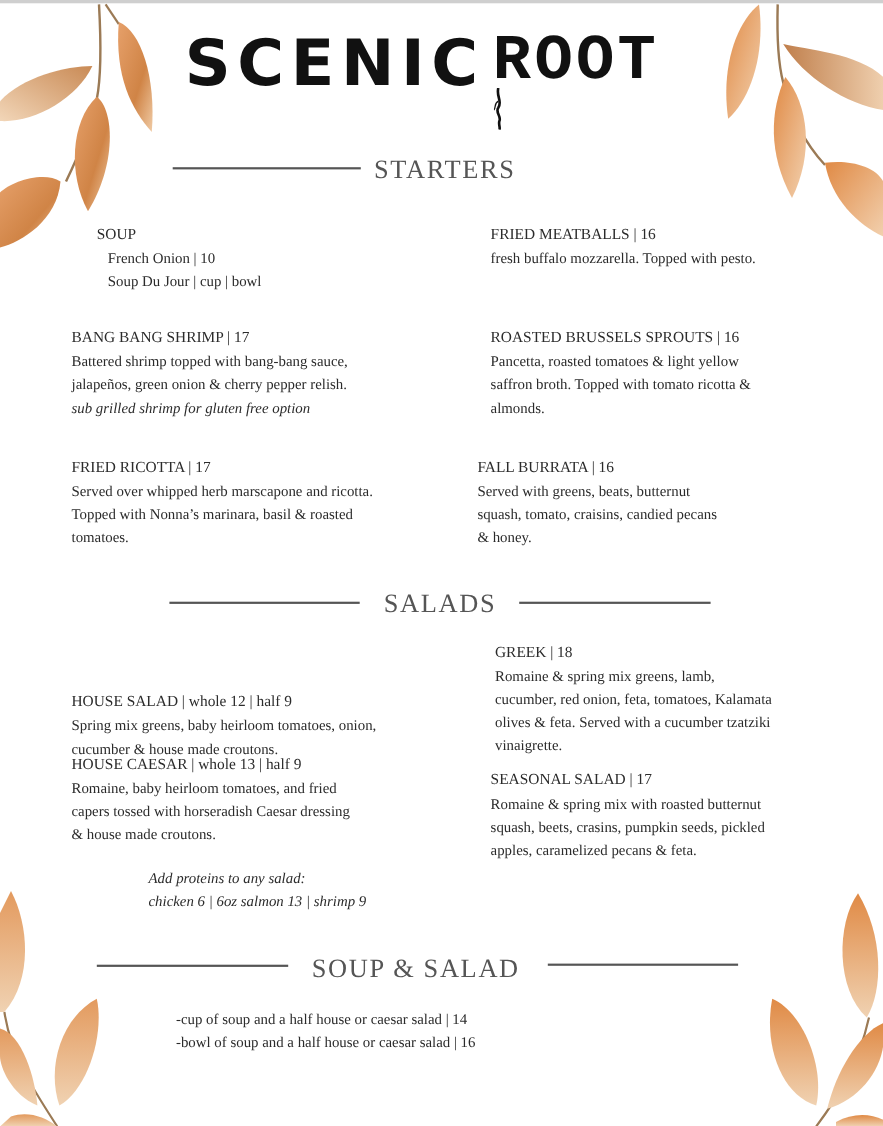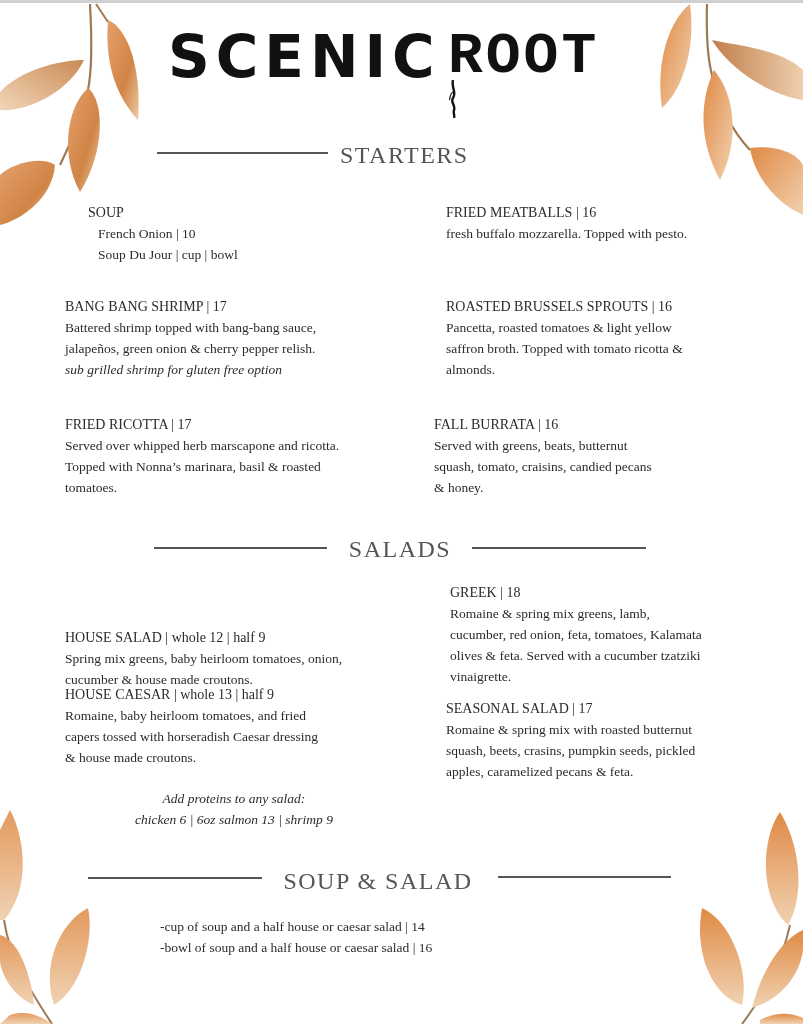--- a/index.html
+++ b/index.html
@@ -160,21 +160,21 @@
   <span class="desc">cucumber &amp; house made croutons.</span>
 </div>
 
 <div class="item" style="left:65px;top:684px;">
   <span class="name">HOUSE CAESAR | whole 13 | half 9</span>
   <span class="desc">Romaine, baby heirloom tomatoes, and fried</span>
   <span class="desc">capers tossed with horseradish Caesar dressing</span>
   <span class="desc">&amp; house made croutons.</span>
 </div>
 
-<div class="item" style="left:135px;top:788px;font-style:italic;text-align:center;">
+<div class="item" style="left:135px;top:788px;font-style:italic;">
   <span class="desc">Add proteins to any salad:</span>
   <span class="desc">chicken 6 | 6oz salmon 13 | shrimp 9</span>
 </div>
 
 <div class="item" style="left:450px;top:582px;">
   <span class="name">GREEK | 18</span>
   <span class="desc">Romaine &amp; spring mix greens, lamb,</span>
   <span class="desc">cucumber, red onion, feta, tomatoes, Kalamata</span>
   <span class="desc">olives &amp; feta. Served with a cucumber tzatziki</span>
   <span class="desc">vinaigrette.</span>

